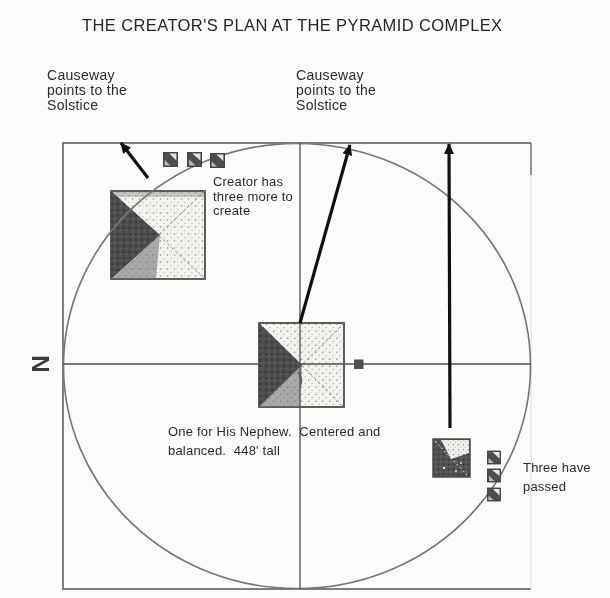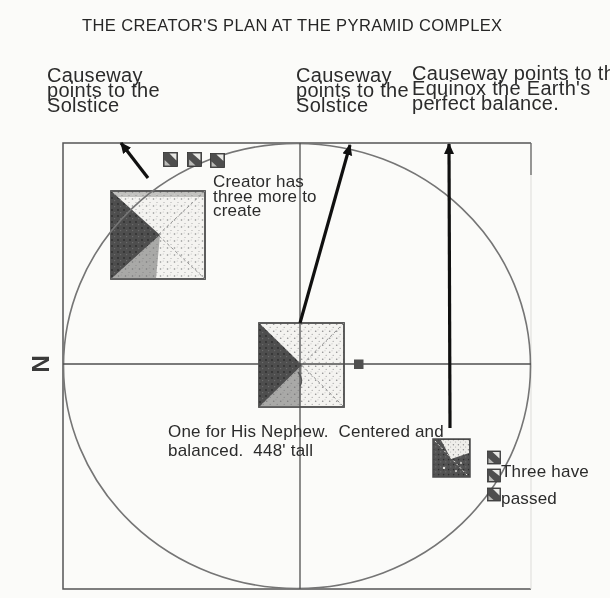--- a/index.html
+++ b/index.html
@@ -8,25 +8,25 @@
     background:#fbfbf9;
     font-family:"Liberation Sans","DejaVu Sans",sans-serif;
     color:#222;
   }
   .title{
     position:absolute;left:82px;top:16px;width:408px;margin:0;
     font-size:16.5px;font-weight:400;letter-spacing:.4px;text-align:center;
     color:#262626;white-space:nowrap;
   }
   .callout{
-    position:absolute;white-space:pre;font-size:20px;line-height:15px;
+    position:absolute;white-space:pre;font-size:14px;line-height:15px;
     letter-spacing:.3px;color:#2b2b2b;z-index:4;
   }
   .note{
-    position:absolute;white-space:pre;font-size:17px;line-height:16.5px;
+    position:absolute;white-space:pre;font-size:13px;line-height:16.5px;
     letter-spacing:.2px;color:#2b2b2b;z-index:4;
   }
   .north{
     position:absolute;left:24px;top:348px;width:32px;height:32px;
     font-size:24px;font-weight:700;color:#3a3a3a;
     transform:rotate(90deg);z-index:4;text-align:center;line-height:32px;
   }
   .pyr{position:absolute;z-index:1;}
   .overlay{position:absolute;left:0;top:0;z-index:2;}
   .sicon{position:absolute;z-index:3;}
@@ -37,30 +37,27 @@
 <div class="canvas">
 
   <h1 class="title">THE CREATOR'S PLAN AT THE PYRAMID COMPLEX</h1>
 
   <div class="callout" style="left:47px;top:68px">Causeway
 points to the
 Solstice</div>
   <div class="callout" style="left:296px;top:68px">Causeway
 points to the
 Solstice</div>
-  <div class="callout" style="left:412px;top:66px">Causeway points to the
-Equinox the Earth's
-perfect balance.</div>
 
   <div class="note" style="left:213px;top:175px;line-height:14.5px">Creator has
 three more to
 create</div>
   <div class="note" style="left:168px;top:422px;line-height:19px">One for His Nephew.  Centered and
 balanced.  448' tall</div>
-  <div class="note" style="left:501px;top:458px;line-height:27px">Three have
+  <div class="note" style="left:523px;top:458px;line-height:19px">Three have
 passed</div>
 
   <div class="north">N</div>
 
   <svg class="pyr" style="left:110px;top:190px" width="96" height="90" viewBox="0 0 96 90">
     <defs>
       <pattern id="cp-l" width="7" height="7" patternUnits="userSpaceOnUse">
         <rect width="7" height="7" fill="#f4f3f0"></rect>
         <circle cx="1.5" cy="2" r="0.8" fill="#8f8f8f"></circle>
         <circle cx="5" cy="5.5" r="0.6" fill="#a6a6a6"></circle>

